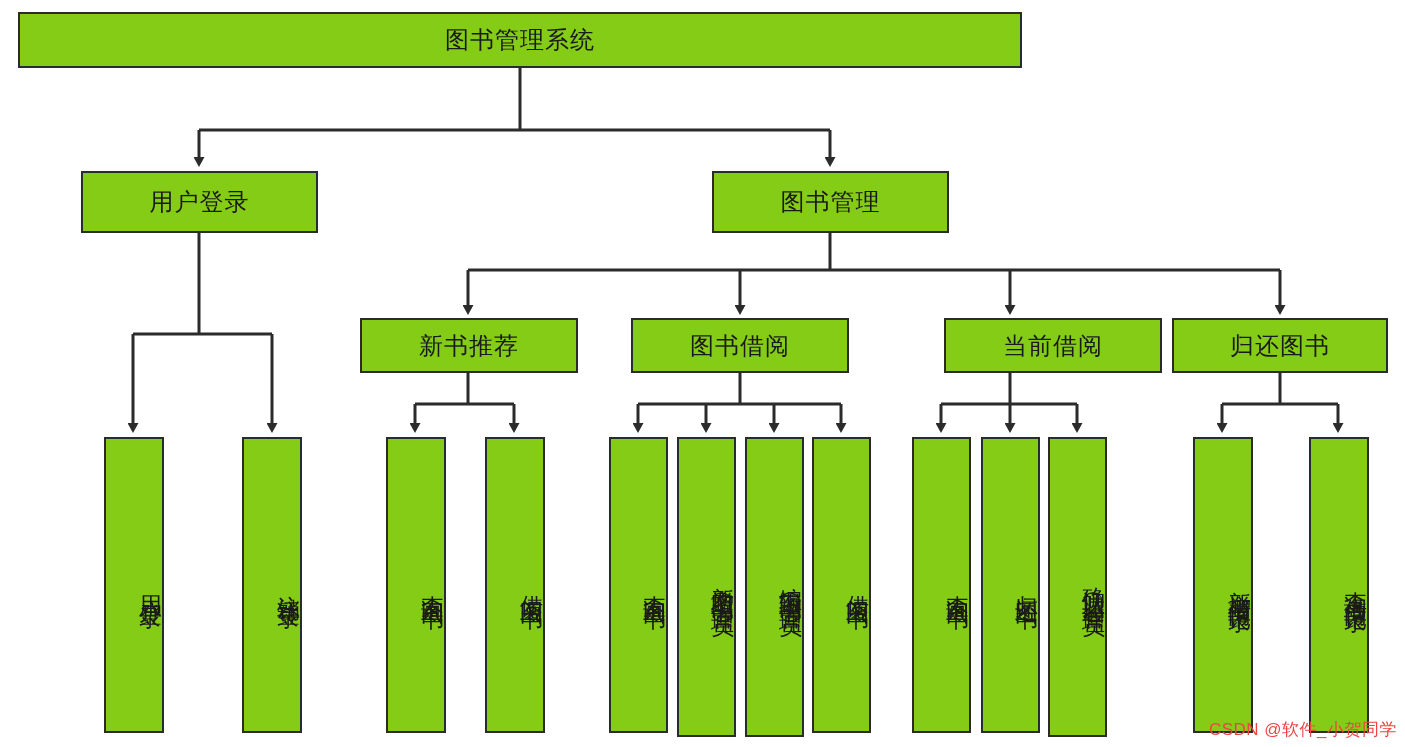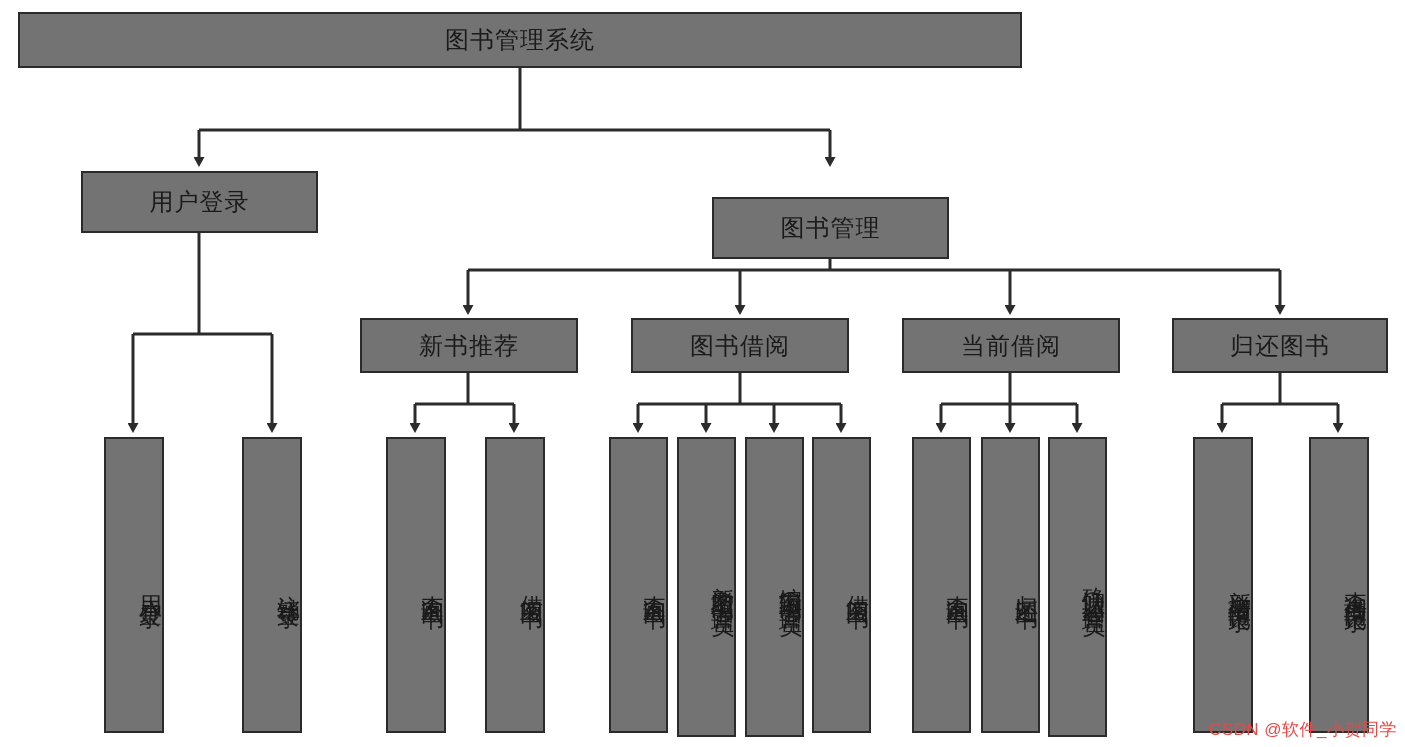--- a/index.html
+++ b/index.html
@@ -21,21 +21,21 @@
     position: absolute;
     left: 0;
     top: 0;
     width: 1405px;
     height: 747px;
     pointer-events: none;
   }
   .node {
     position: absolute;
     box-sizing: border-box;
-    background: #737373;
+    background: #84cc16;
     border: 2.5px solid #2b2b2b;
     display: flex;
     align-items: center;
     justify-content: center;
     color: #1a1a1a;
   }
   .node.horiz {
     font-size: 24px;
     letter-spacing: 1px;
   }
@@ -123,33 +123,33 @@
   </svg>
 
   <div class="node horiz" style="left:18px; top:12px; width:1004px; height:56px;">
     <span class="hlabel">图书管理系统</span>
   </div>
 
   <div class="node horiz" style="left:81px; top:171px; width:237px; height:62px;">
     <span class="hlabel">用户登录</span>
   </div>
 
-  <div class="node horiz" style="left:712px; top:171px; width:237px; height:62px;margin-top:26px;">
+  <div class="node horiz" style="left:712px; top:171px; width:237px; height:62px;">
     <span class="hlabel">图书管理</span>
   </div>
 
   <div class="node horiz" style="left:631px; top:318px; width:218px; height:55px;">
     <span class="hlabel">图书借阅</span>
   </div>
 
   <div class="node horiz" style="left:360px; top:318px; width:218px; height:55px;">
     <span class="hlabel">新书推荐</span>
   </div>
 
-  <div class="node horiz" style="left:902px; top:318px; width:218px; height:55px;justify-content:center;">
+  <div class="node horiz" style="left:944px; top:318px; width:218px; height:55px;justify-content:center;">
     <span class="hlabel">当前借阅</span>
   </div>
 
   <div class="node horiz" style="left:1172px; top:318px; width:216px; height:55px;">
     <span class="hlabel">归还图书</span>
   </div>
 
   <div class="node vert" style="left:104px; top:437px; width:60px; height:296px;">
     <span class="vlabel">用户登录</span>
   </div>

